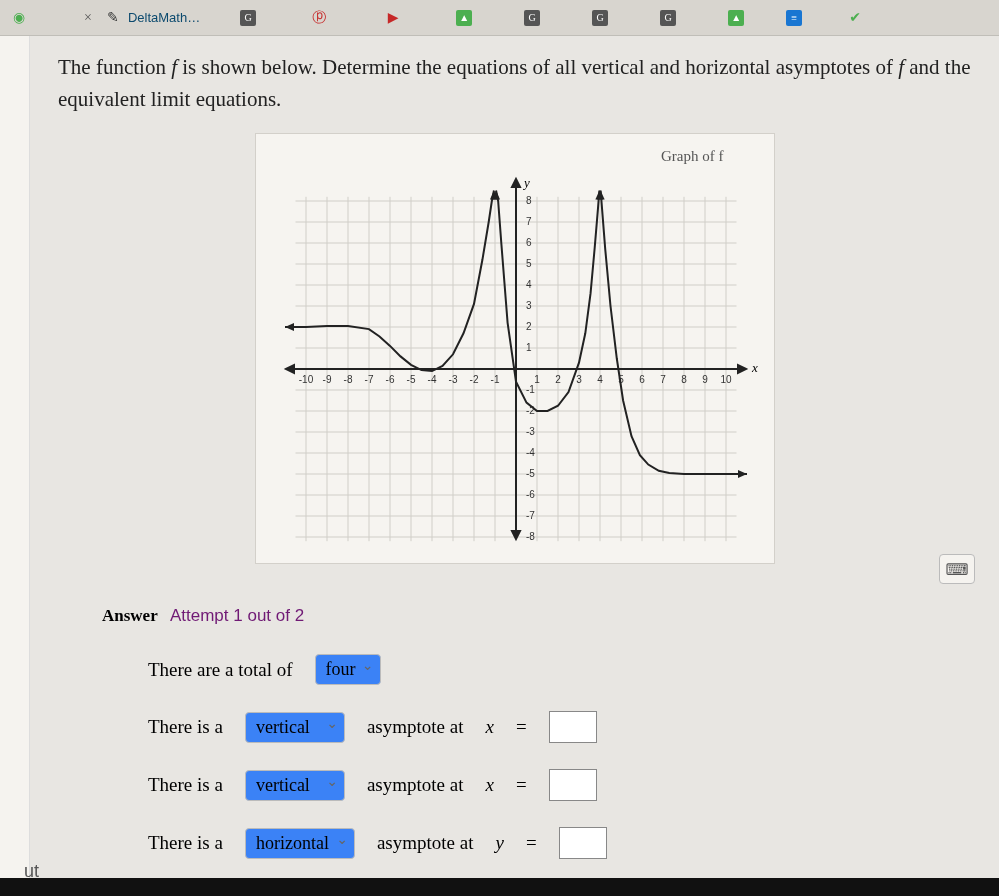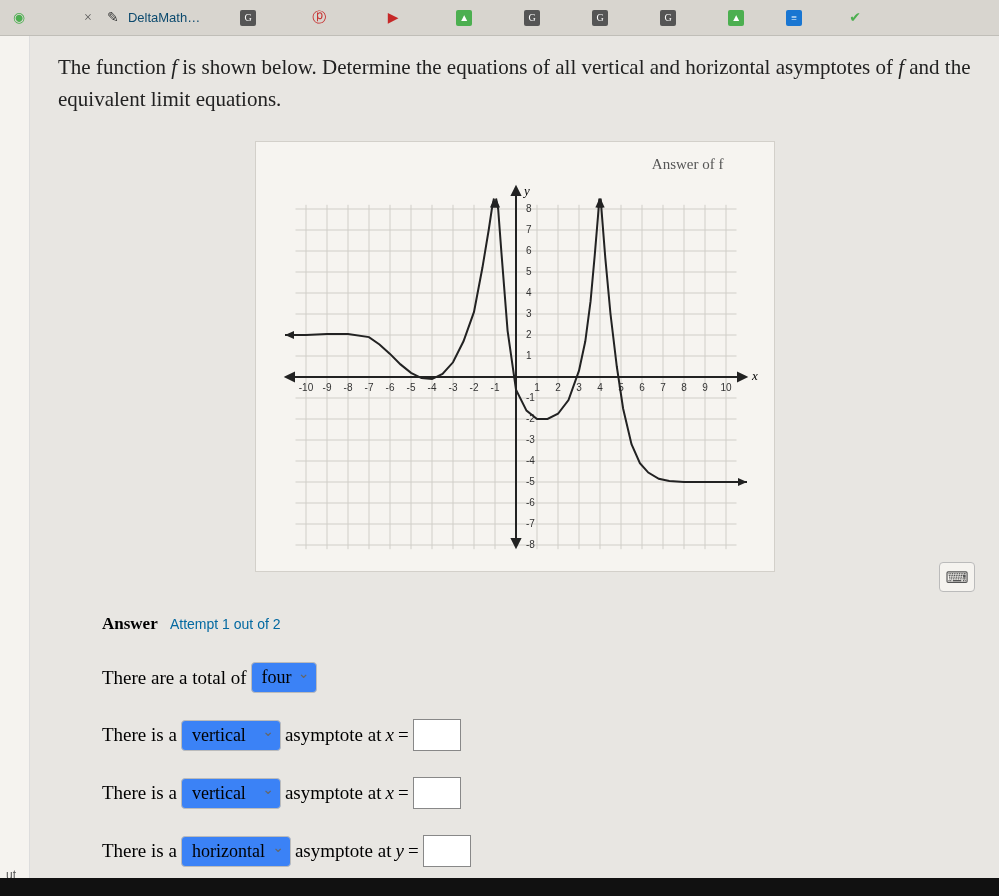--- a/index.html
+++ b/index.html
@@ -28,32 +28,32 @@
   .tab-icon.green { color: #4caf50; }
   .tab-icon.red { color: #c62828; }
   .tab-icon.dark { color: #333; }
   .tab-icon.greenbox { background:#4caf50; color:#fff; border-radius:2px; font-size:10px; width:16px; height:16px;}
   .tab-icon.bluebox { background:#1976d2; color:#fff; border-radius:2px; font-size:10px; width:16px; height:16px;}
   .tab-icon.graybox { background:#555; color:#fff; border-radius:2px; font-size:10px; width:16px; height:16px;}
   .tab-close { font-size: 14px; color: #555; margin: 0 6px;}
   .tab-label { font-family: Arial, sans-serif; font-size: 13px; color: #0c4a6e; margin-right: 12px;}
   .tab-spacer { width: 40px; }
   .left-gutter { position:absolute; left:0; top:36px; width:30px; bottom:0; background:#f5f3ef; border-right:1px solid #ddd;}
-  .left-gutter .ut { position:absolute; bottom:14px; left:6px; font-family:Arial,sans-serif; font-size:12px; color:#555;}
+  .left-gutter .ut { position:absolute; bottom:14px; left:24px; font-family:Arial,sans-serif; font-size:18px; color:#555;}
   .content {
     position: absolute;
     left: 30px; right: 0; top: 36px; bottom: 0;
     padding: 16px 28px 0 28px;
     overflow: hidden;
   }
   .question {
     font-size: 21px;
     line-height: 1.5;
     color: #222;
-    margin-bottom: 26px;
+    margin-bottom: 18px;
   }
   .question .fvar { font-style: italic; font-family: 'Times New Roman', serif;}
   .graph-card {
     background: #f6f4f0;
     border: 1px solid #d3d0ca;
     width: 520px;
     margin: 0 auto 24px auto;
     padding: 10px;
   }
   .graph-title {
@@ -66,28 +66,29 @@
   .answer-section {
     margin-top: 10px;
     padding: 18px 44px 0 44px;
     position: relative;
   }
   .answer-header {
     font-size: 17px;
     margin-bottom: 28px;
   }
   .answer-header b { font-weight: bold; }
-  .answer-header .attempt { font-size: 14px; color: #0369a1; margin-left: 8px; font-family: Arial, sans-serif;}
+  .answer-header .attempt { font-size: 17px; color: #701a75; margin-left: 8px; font-family: Arial, sans-serif;}
   .answer-row {
     font-size: 19px;
     margin-bottom: 26px;
     display: flex;
     align-items: center;
     flex-wrap: wrap;
-    gap: 4px;
+    gap: 22px;
+    margin-left: 46px;
   }
   .dropdown {
     display: inline-flex;
     align-items: center;
     border: 1px solid #bbb;
     background: #3b82f6;
     border-radius: 4px;
     padding: 4px 24px 4px 10px;
     font-size: 18px;
     position: relative;
@@ -157,21 +158,21 @@
 <div class="left-gutter">
   <span class="ut">ut</span>
 </div>
 
 <div class="content">
 
   <div class="question" id="question-holder">The function <span class="fvar">f</span> is shown below. Determine the equations of all vertical and horizontal asymptotes of <span class="fvar">f</span> and the equivalent limit equations.</div>
 
   <div class="graph-card">
     <div class="graph-title">
-      <span>Answer of </span><span class="fvar">f</span>
+      <span>Graph of </span><span class="fvar">f</span>
     </div>
     <svg width="500" height="380" viewBox="0 0 500 380">
 
       <g stroke="#d0cec8" stroke-width="1">
         
       </g>
       <g id="grid-group" stroke="#d0cec8" stroke-width="1">
           <line x1="40" x2="40" y1="27.80000000000001" y2="372.2"></line>
           <line x1="61" x2="61" y1="27.80000000000001" y2="372.2"></line>
           <line x1="82" x2="82" y1="27.80000000000001" y2="372.2"></line>

